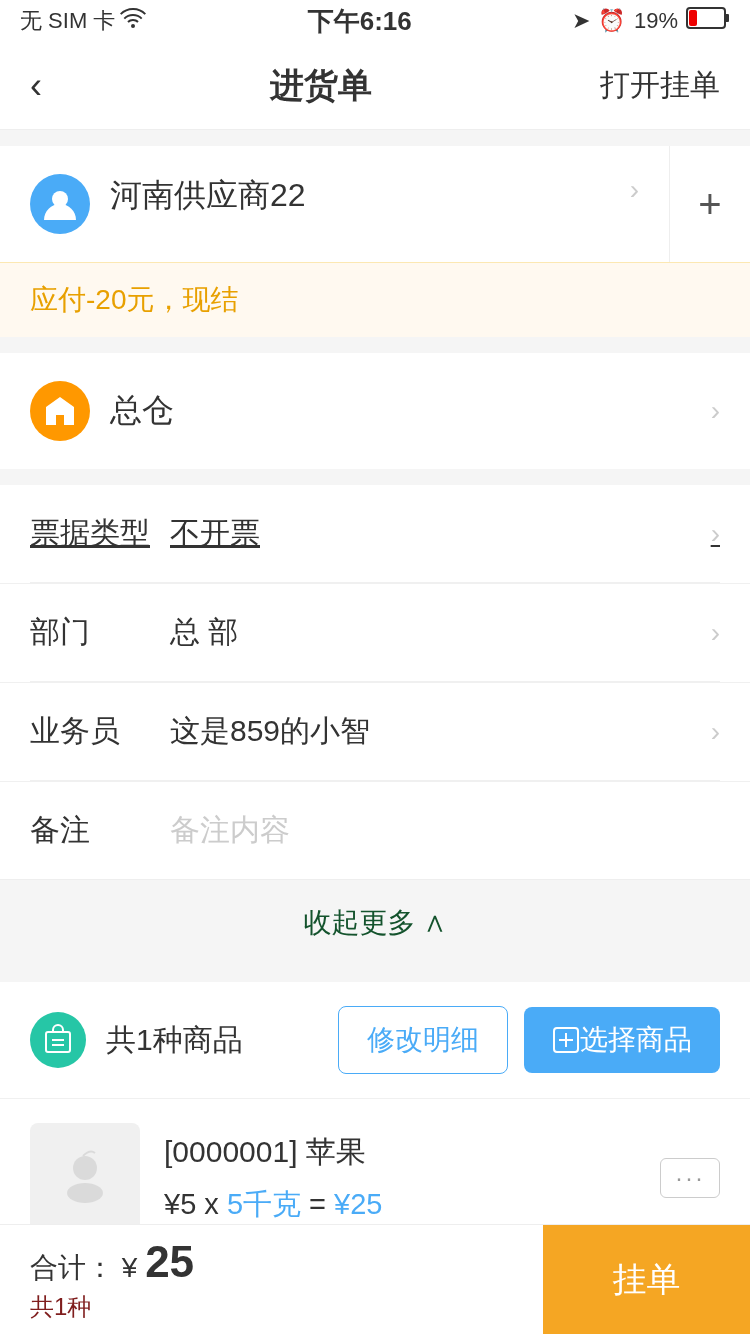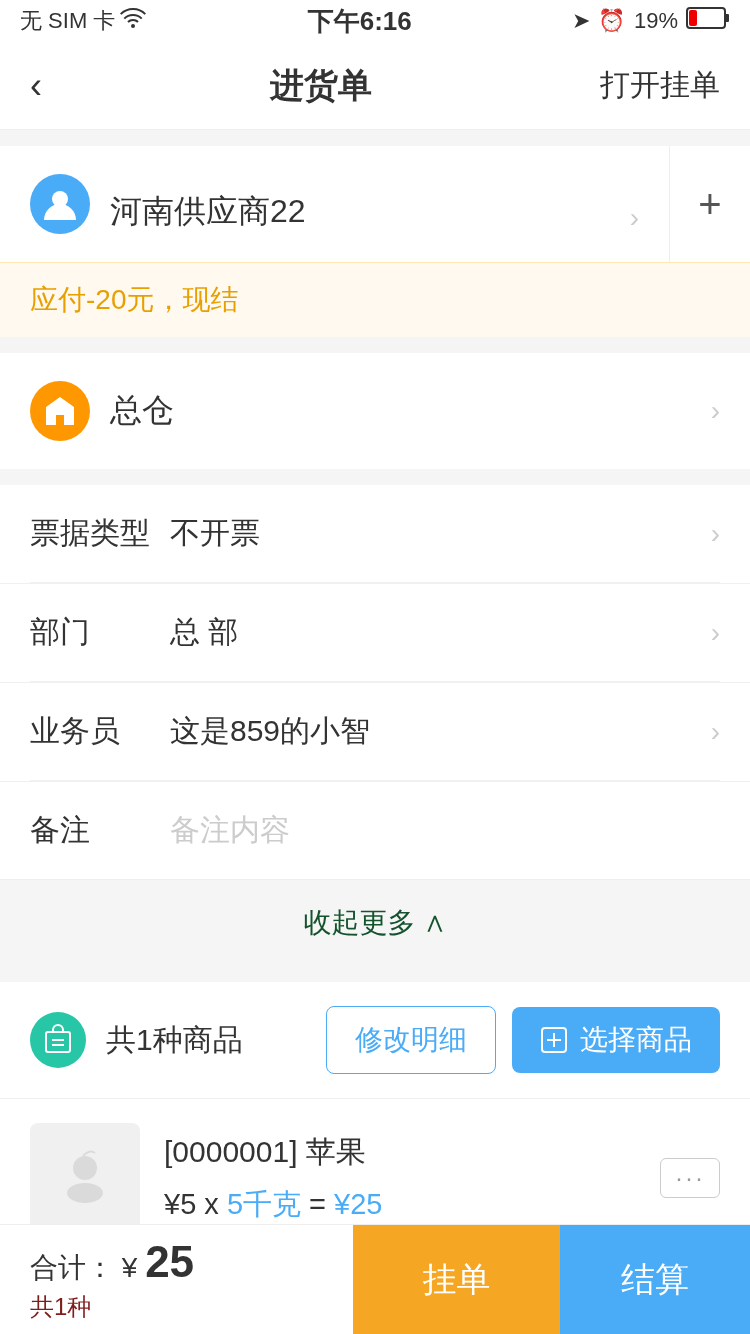--- a/index.html
+++ b/index.html
@@ -57,21 +57,21 @@
     
     .supplier-section {
       background: #fff;
       margin-top: 16px;
       display: flex;
       align-items: stretch;
     }
     .supplier-main {
       flex: 1;
       display: flex;
-      align-items: flex-end;
+      align-items: flex-start;
       padding: 28px 30px;
       border-right: 1px solid #eee;
     }
     .supplier-avatar {
       width: 60px;
       height: 60px;
       border-radius: 50%;
       background: #4AABF7;
       display: flex;
       align-items: center;
@@ -133,21 +133,21 @@
     }
 
     
     .form-row {
       background: #fff;
       display: flex;
       align-items: center;
       padding: 28px 30px;
       border-top: 1px solid #f0f0f0;
     }
-    .form-row:first-child { border-top: none; }
+    .form-row:first-child { border-top: none; text-decoration: underline; }
     .form-label {
       font-size: 30px;
       color: #333;
       width: 140px;
       flex-shrink: 0;
     }
     .form-value {
       flex: 1;
       font-size: 30px;
       color: #333;
@@ -209,21 +209,21 @@
     }
     .btn-primary {
       background: #4AABF7;
       color: #fff;
       border: none;
       border-radius: 8px;
       padding: 14px 28px;
       font-size: 28px;
       display: flex;
       align-items: center;
-      gap: 12px;
+      gap: 0;
     }
 
     
     .product-item {
       background: #fff;
       display: flex;
       align-items: center;
       padding: 24px 30px;
       border-top: 1px solid #f0f0f0;
     }
@@ -441,14 +441,13 @@
 <div class="bottom-bar">
   <div class="total-section">
     <div>
       <span>合计：</span>
       <span class="total-unit">¥</span>
       <span class="total-amount">25</span>
     </div>
     <div class="total-count">共1种</div>
   </div>
   <button class="btn-suspend">挂单</button>
-  <button class="btn-checkout">结算</button>
 </div>
 
 </body></html>

